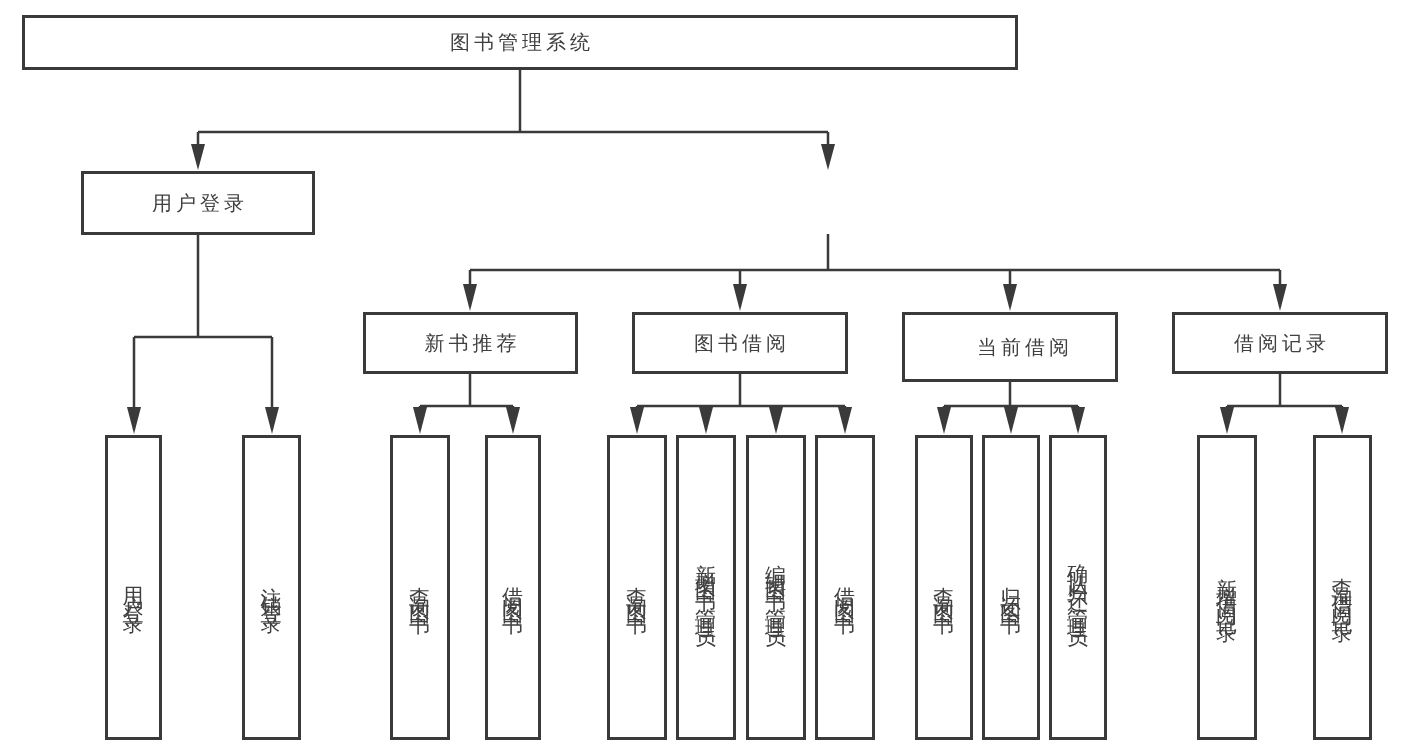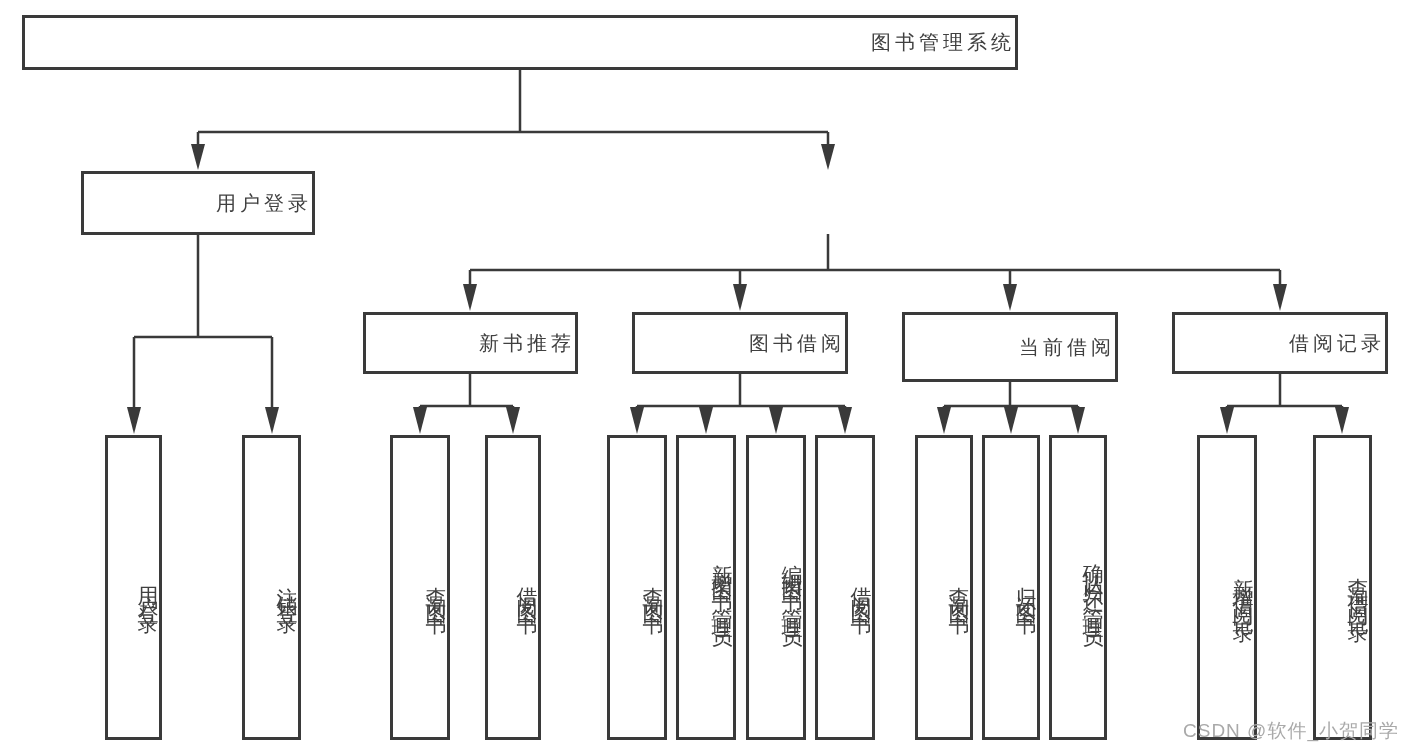--- a/index.html
+++ b/index.html
@@ -10,21 +10,21 @@
   }
   .canvas {
     position: relative; width: 1405px; height: 747px; background: #ffffff;
   }
   .connectors {
     position: absolute; left: 0; top: 0; width: 1405px; height: 747px;
     pointer-events: none;
   }
   .box {
     position: absolute; background: #ffffff; border: 3px solid #3a3a3a;
-    color: #404040; display: flex; align-items: center; justify-content: flex-end;
+    color: #404040; display: flex; align-items: center; justify-content: center;
     text-align: center; white-space: nowrap;
   }
   .hbox { font-size: 20px; letter-spacing: 4px; text-indent: 4px; }
   .vbox { top: 435px; height: 305px; font-size: 21px; }
   .vbox .vtext { writing-mode: vertical-rl; letter-spacing: 9px; line-height: 1; }
 
   .b-root { left: 22px;  top: 15px;  width: 996px; height: 55px; }
   .b-l2-0 { left: 81px;  top: 171px; width: 234px; height: 64px; }
   .b-l2-1 { left: 711px; top: 172px; width: 234px; height: 62px; }
   .b-l3-0 { left: 363px; top: 312px; width: 215px; height: 62px; }
@@ -143,15 +143,14 @@
   <div class="box vbox b-lf-10">
     <span class="vtext">确认归还（管理员）</span>
   </div>
   <div class="box vbox b-lf-11">
     <span class="vtext">新增借阅记录</span>
   </div>
   <div class="box vbox b-lf-12">
     <span class="vtext">查询借阅记录</span>
   </div>
 
-  <div class="watermark">CSDN @软件_小贺同学</div>
 
 </div>
 
 </body></html>

